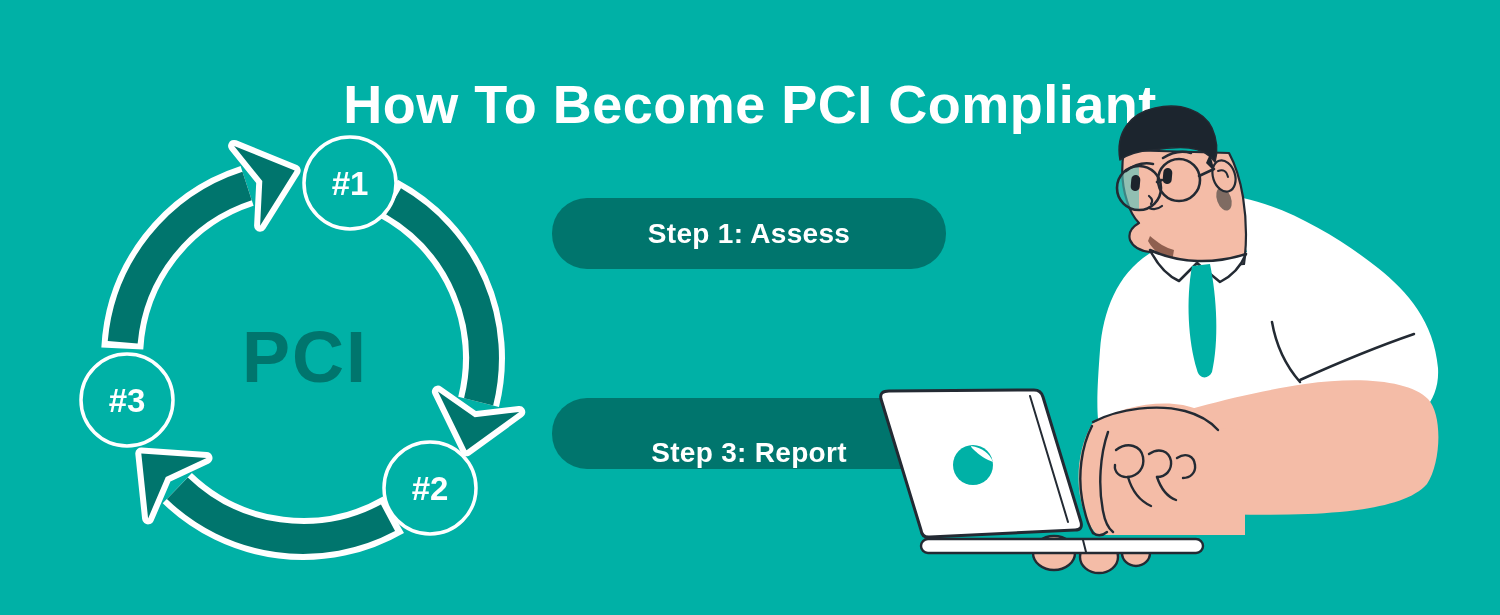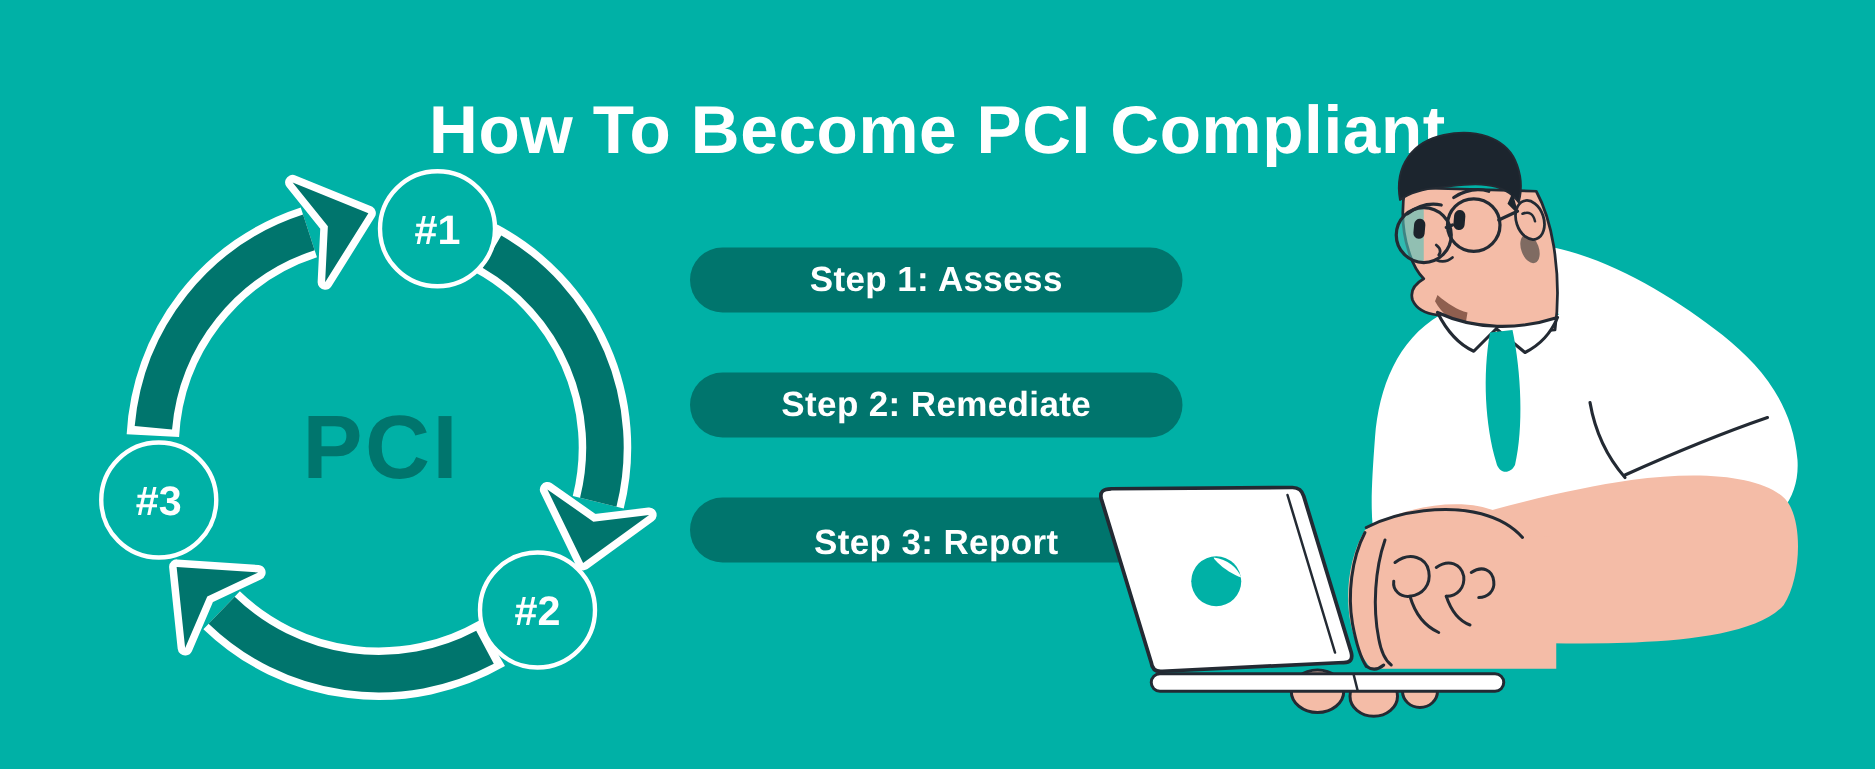--- a/index.html
+++ b/index.html
@@ -11,21 +11,21 @@
   }
   .canvas{position:absolute;inset:0;}
   .title{
     position:absolute;top:57px;left:0;right:0;
     text-align:center;
     font-size:54px;font-weight:bold;color:#ffffff;
     letter-spacing:0.5px;
     margin-top:16px;
   }
   .pill{
-    position:absolute;left:552px;width:394px;height:52px;
+    position:absolute;left:552px;width:394px;height:71px;
     background:#00756D;border-radius:35px;
     display:flex;align-items:center;justify-content:center;
   }
   .pill span{
     color:#ffffff;font-size:28px;font-weight:bold;letter-spacing:0.3px;
   }
   .pill1{top:198px;}
   .pill2{top:298px;}
   .pill3{top:398px;align-items:flex-end;}
   svg.illustration{position:absolute;inset:0;pointer-events:none;}
@@ -35,23 +35,20 @@
 </style>
 </head>
 <body>
 
 <div class="canvas">
 
   <div class="title">How To Become PCI Compliant</div>
 
   <div class="pill pill1">
     <span>Step 1: Assess</span>
-  </div>
-  <div class="pill pill2">
-    <span>Step 2: Remediate</span>
   </div>
   <div class="pill pill3">
     <span>Step 3: Report</span>
   </div>
 
   <svg class="illustration" width="1500" height="615" viewBox="0 0 1500 615">
 
     <g>
 
       <g>

